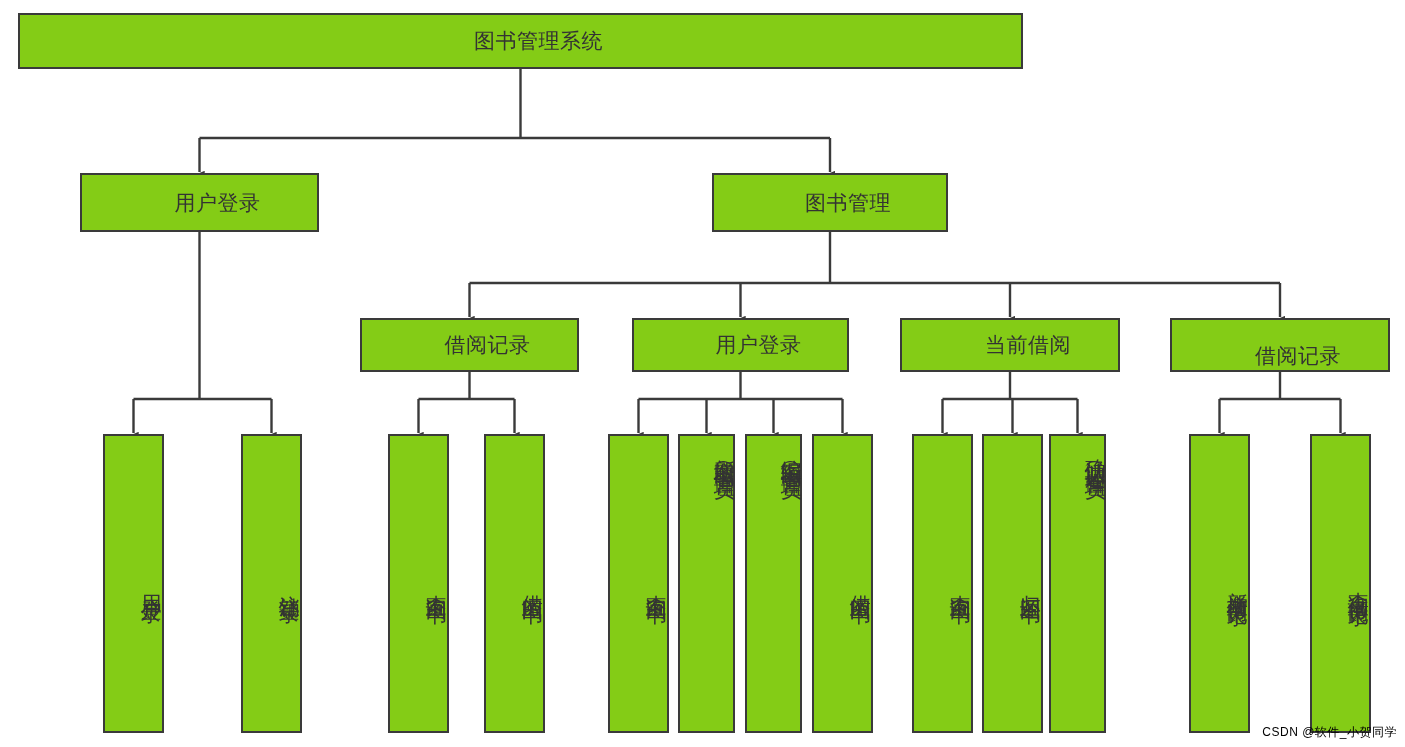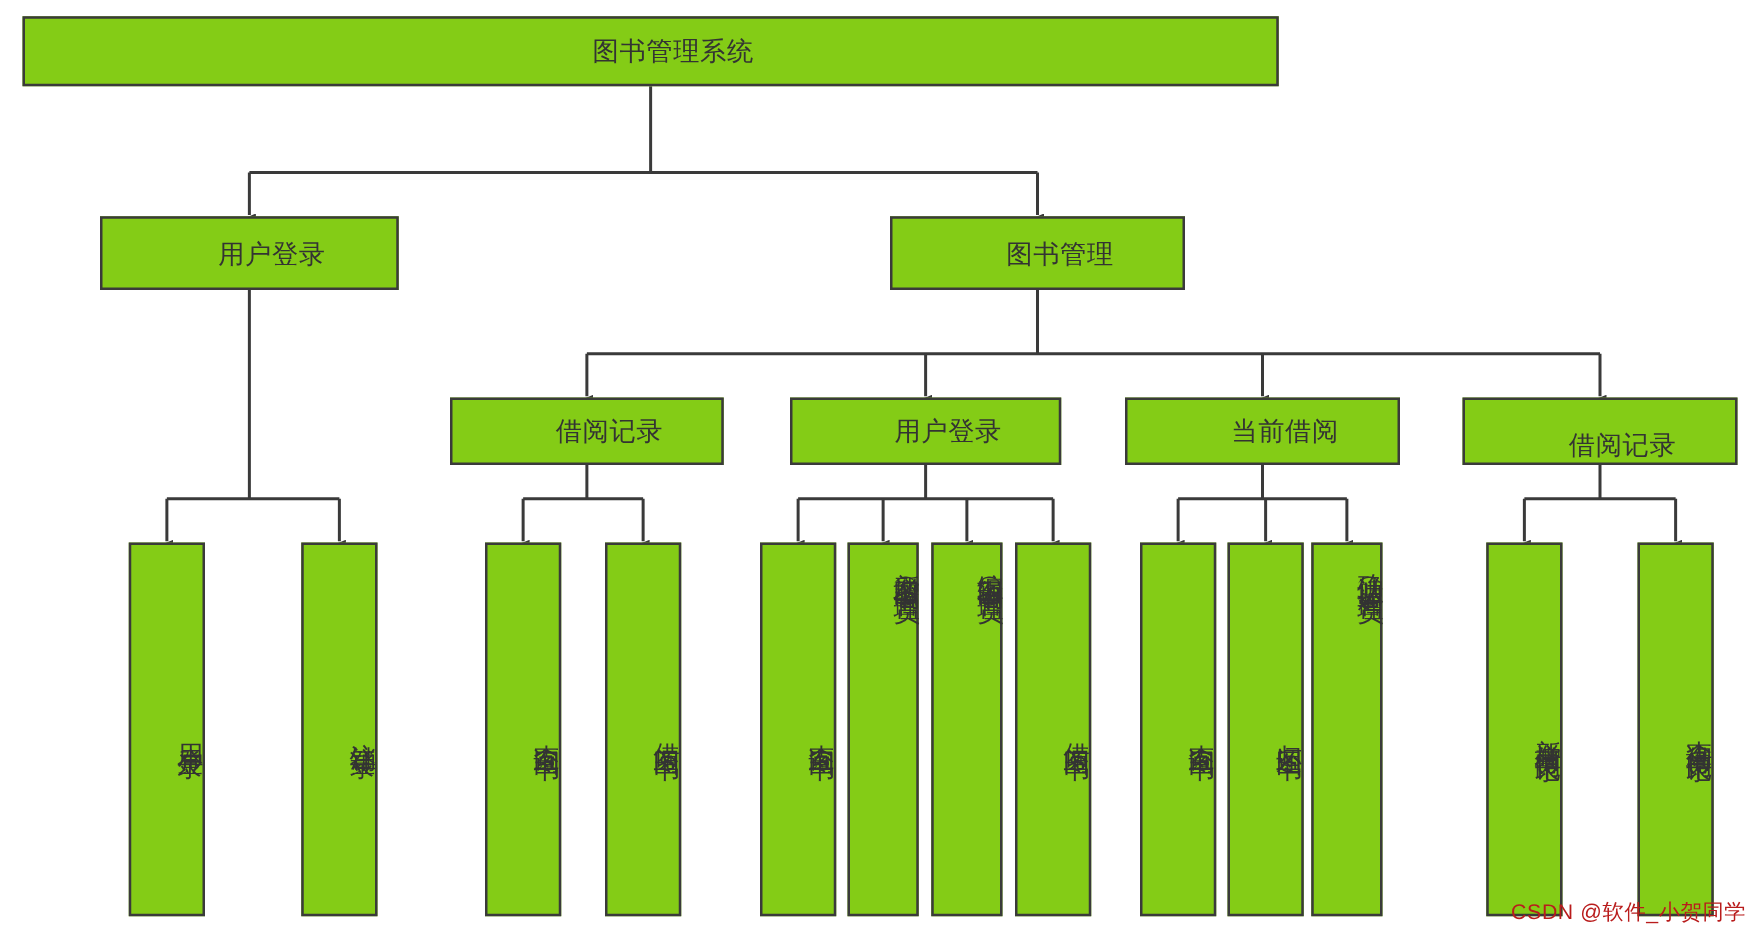--- a/index.html
+++ b/index.html
@@ -66,22 +66,22 @@
   }
   .vwrap.top {
     align-items: flex-start;
     padding-top: 6px;
     box-sizing: border-box;
   }
   #watermark {
     position: absolute;
     right: 8px;
     bottom: 6px;
-    font-size: 17px;
-    color: #b91c1c;
+    font-size: 12px;
+    color: #000000;
     letter-spacing: 0.5px;
     white-space: nowrap;
   }
 </style>
 </head>
 <body>
 
 <div id="canvas">
 
   <svg id="edges" viewBox="0 0 1405 747" xmlns="http://www.w3.org/2000/svg">

